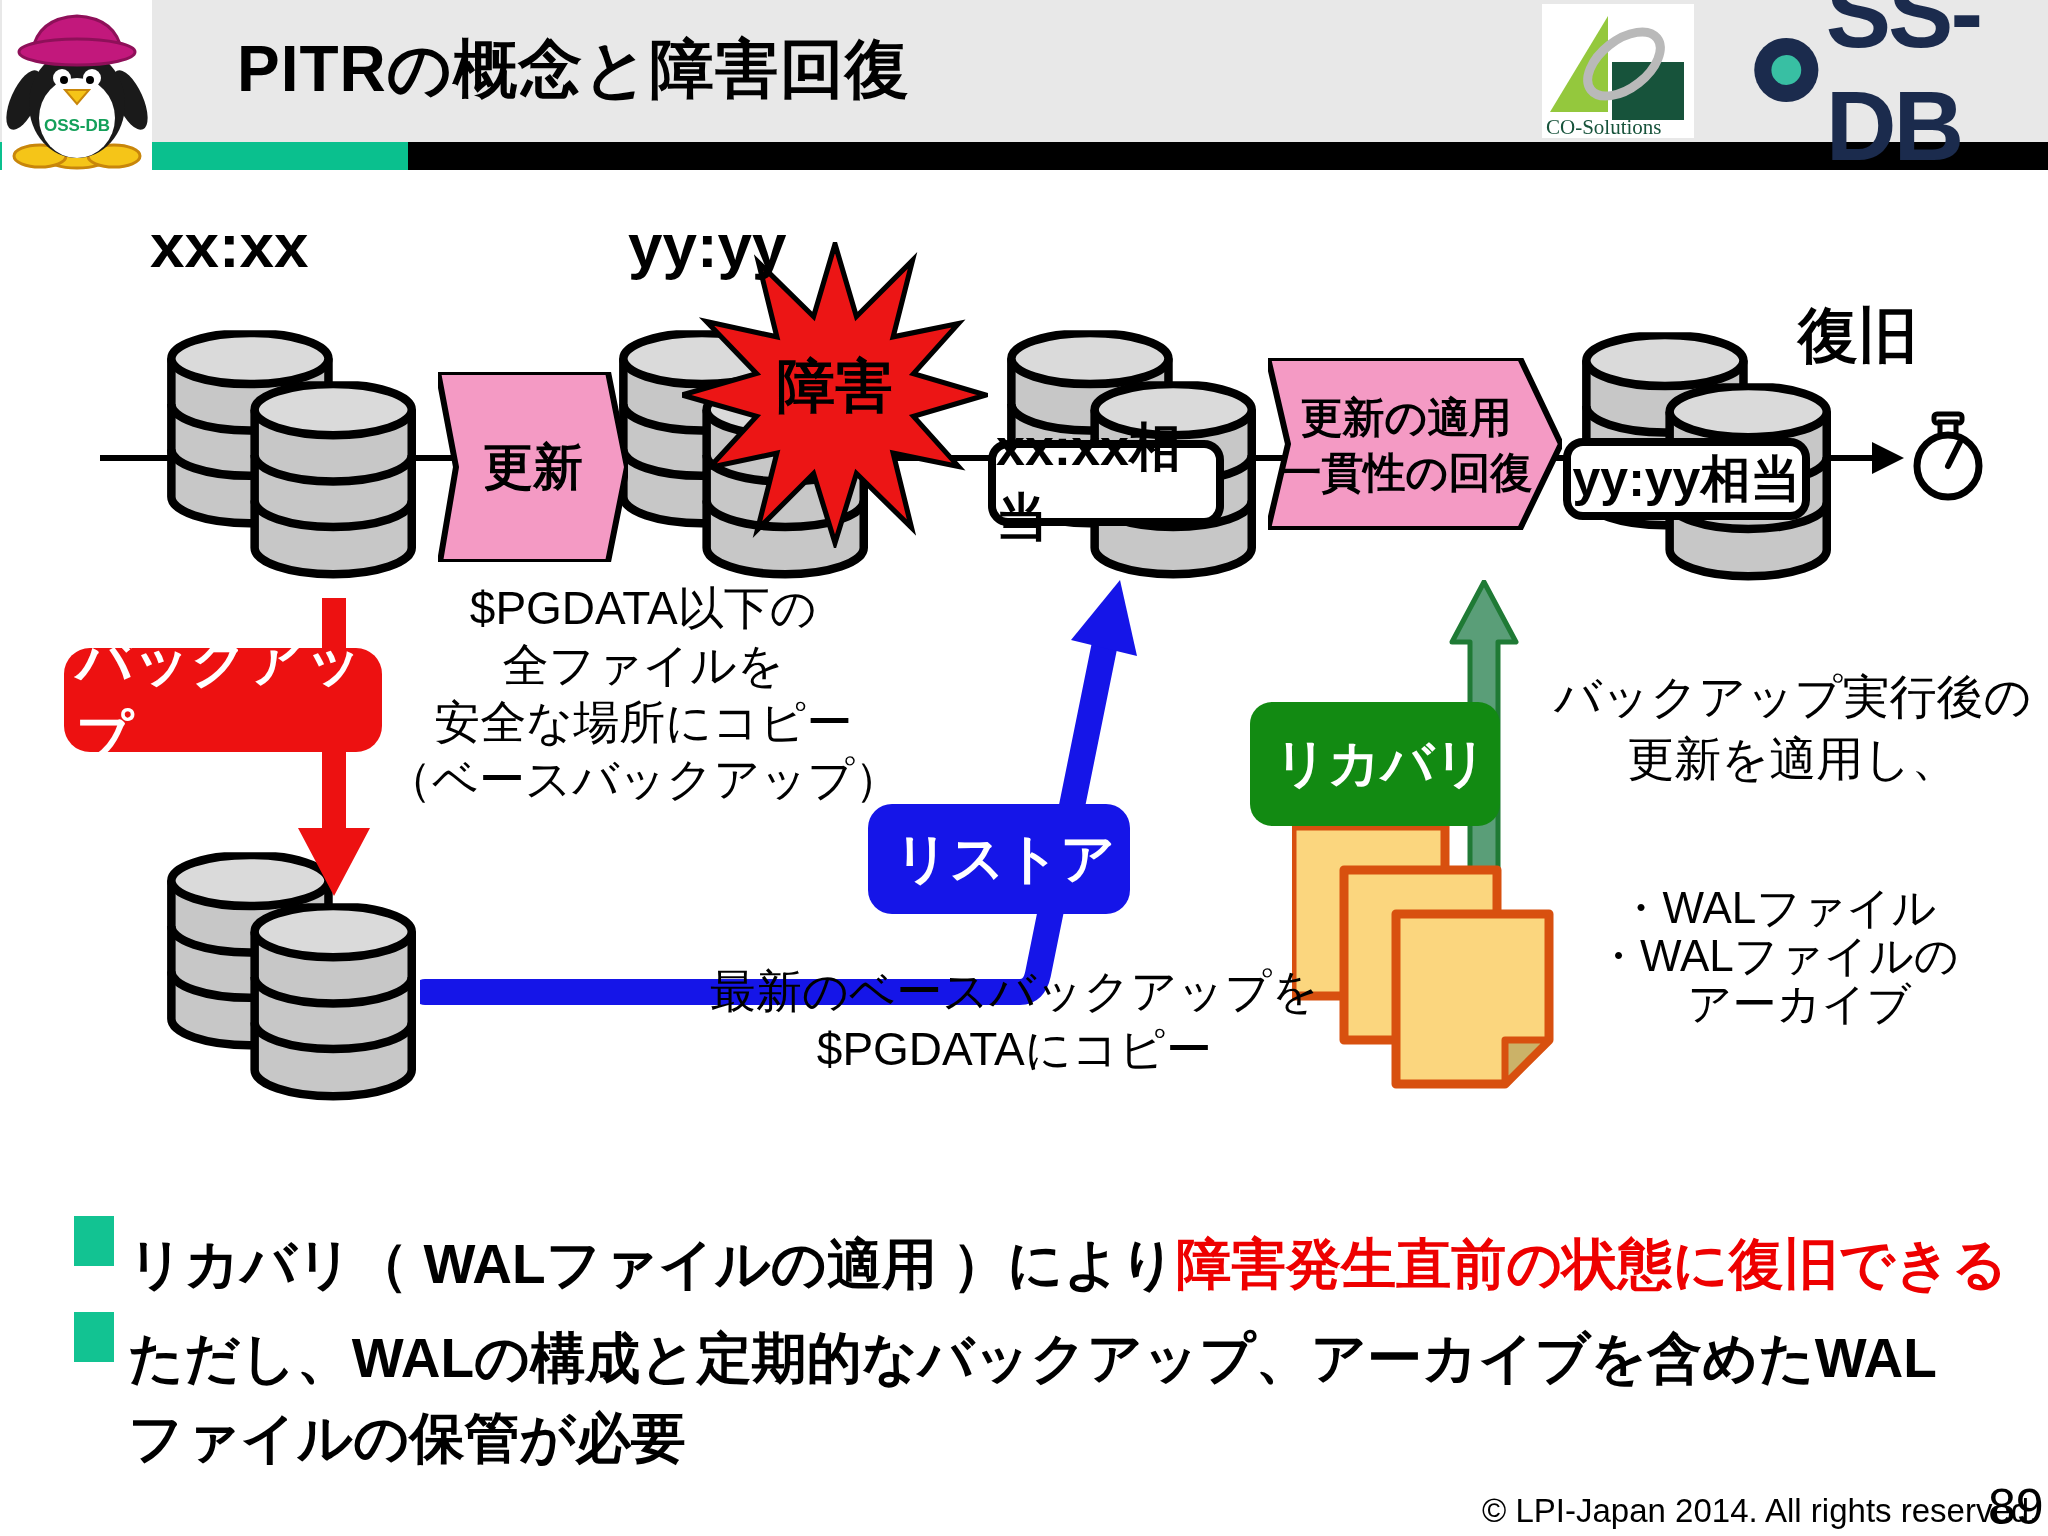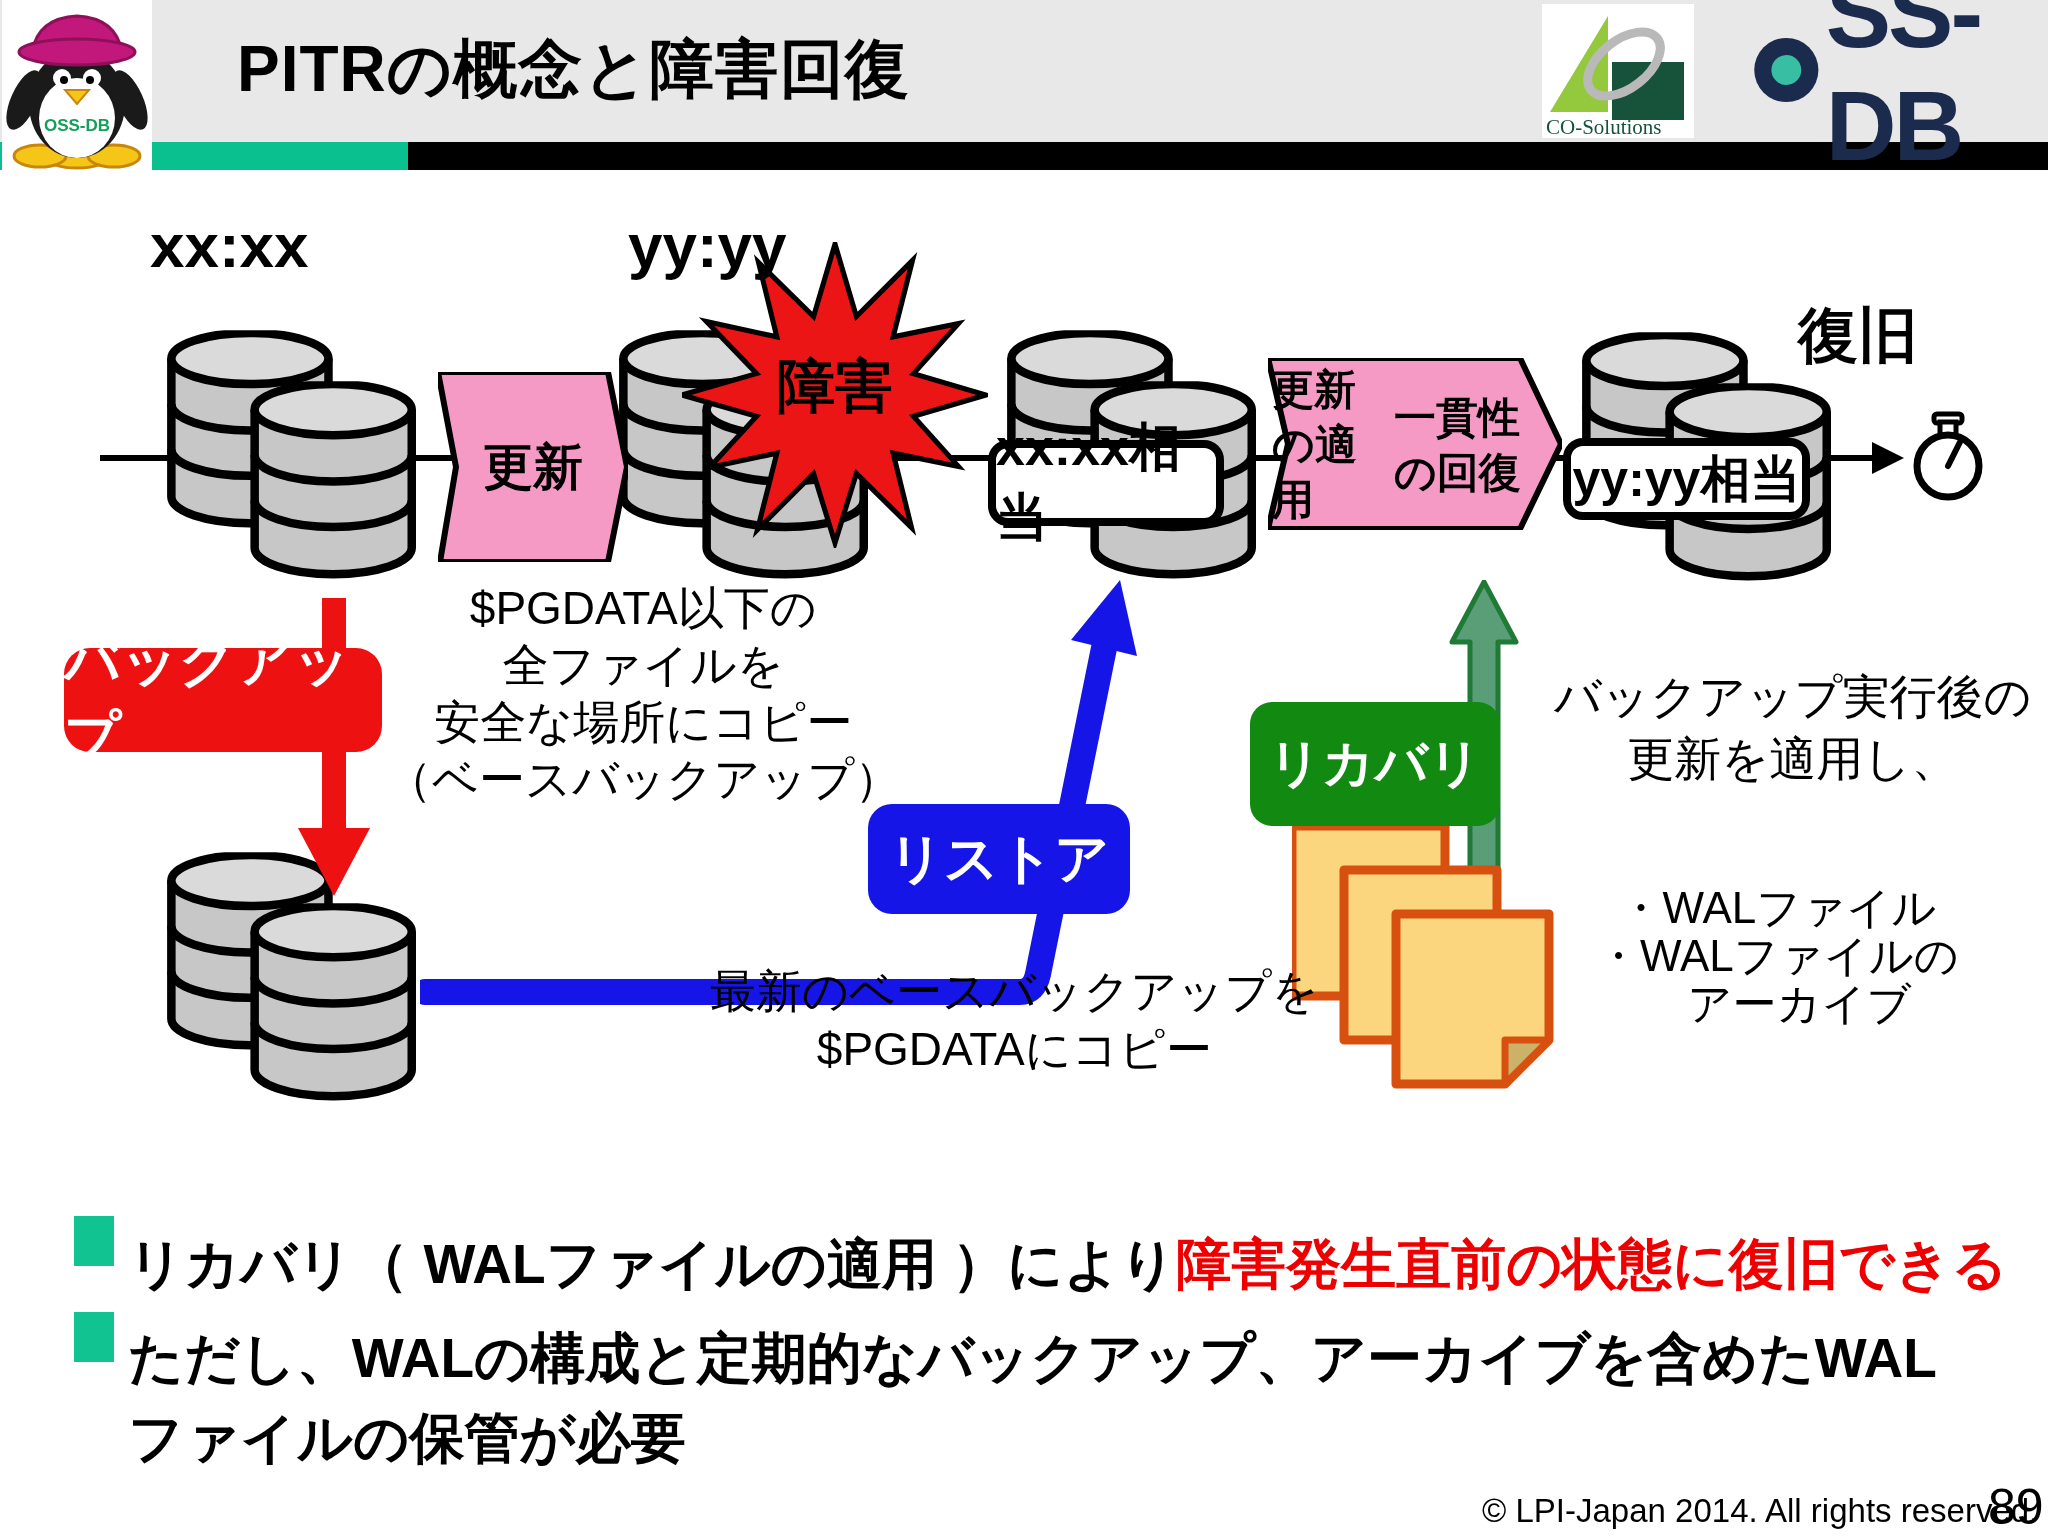--- a/index.html
+++ b/index.html
@@ -12,21 +12,21 @@
   #slide-title { left:225px; top:26px; font-size:64px; font-weight:900; letter-spacing:1px; color:#000; z-index:7;margin-left:12px; }
   #bar-green { left:0; top:142px; width:408px; height:28px; z-index:6; }
   #bar-black { left:408px; top:142px; width:1640px; height:28px; background:#000; z-index:6; }
   #penguin-box { left:2px; top:0; width:150px; height:170px; background:#fff; z-index:8; }
   #cosol-box { left:1542px; top:4px; width:152px; height:134px; background:#fff; z-index:8; }
   #ossdb-box { left:1752px; top:14px; width:290px; height:112px; z-index:8; display:flex; align-items:center; }
   #ossdb-rest { font-size:98px; font-weight:900; letter-spacing:-3px; margin-left:5px; }
   
   .timelabel { font-size:62px; font-weight:800; z-index:4; }
   .statebox { background:#fff; border:8px solid #000; border-radius:20px; display:flex; align-items:center; justify-content:center; font-weight:800; z-index:6; }
-  .pill { display:flex; align-items:center; justify-content:center; color:#fff; font-weight:800; z-index:6; }
+  .pill { display:flex; align-items:center; justify-content:center; color:#fff; font-weight:800; z-index:6;padding-left:12px; }
   .desc { font-weight:400; z-index:4; white-space:nowrap;text-align:center; }
   .bullet-square { width:40px; height:50px; z-index:4; }
   .bullet-text { font-size:55px; font-weight:800; white-space:nowrap; z-index:4;margin-top:28px; }
   svg { display:block; }
   .z1{z-index:1}.z2{z-index:2}.z3{z-index:3}.z4{z-index:4}
 </style>
 </head>
 <body>
 
 <svg width="0" height="0" style="position:absolute">
@@ -118,21 +118,21 @@
 <div class="abs jp" style="left:438px; top:372px; width:190px; height:190px; display:flex; align-items:center; justify-content:center; font-size:50px; font-weight:800; z-index:3">更新</div>
 
 <svg class="abs z3" style="left:682px; top:242px" width="306" height="306" viewBox="0 0 300 300">
   <polygon points="298,150 227,171 271,220 207,207 225,280 171,227 150,295 129,227 74,282 93,207 27,221 73,171 0,150 73,129 24,78 93,93 75,20 129,73 150,2 171,73 226,18 207,93 271,80 227,129" fill="#EC1515" stroke="#000" stroke-width="5"></polygon>
 </svg>
 <div class="abs jp" style="left:682px; top:242px; width:306px; height:290px; display:flex; align-items:center; justify-content:center; font-size:58px; font-weight:800; z-index:4">障害</div>
 
 <svg class="abs z2" style="left:1268px; top:358px" width="294" height="172" viewBox="0 0 294 172">
   <polygon points="0,0 252,0 293,86 252,171 0,171 20,86" fill="#F49AC4" stroke="#000" stroke-width="6"></polygon>
 </svg>
-<div class="abs jp" style="left:1272px; top:372px; width:268px; height:145px; display:flex; align-items:center; justify-content:center; font-size:42px; font-weight:800; line-height:55px; z-index:3">
+<div class="abs jp" style="left:1272px; top:372px; width:268px; height:145px; display:flex; flex-direction:column; align-items:center; justify-content:center; font-size:42px; font-weight:800; line-height:55px; z-index:3">
   <div>更新の適用</div>
   <div>一貫性の回復</div>
 </div>
 
 <div class="abs statebox jp" style="left:988px; top:440px; width:236px; height:86px; font-size:52px">xx:xx相当</div>
 <div class="abs statebox jp" style="left:1563px; top:438px; width:247px; height:82px; font-size:50px">yy:yy相当</div>
 
 <svg class="abs z4" style="left:1905px; top:408px" width="90" height="100" viewBox="0 0 90 100">
   <rect x="29" y="6" width="28" height="9" rx="3" fill="#fff" stroke="#000" stroke-width="5"></rect>
   <rect x="35" y="14" width="16" height="13" fill="#fff" stroke="#000" stroke-width="5"></rect>

